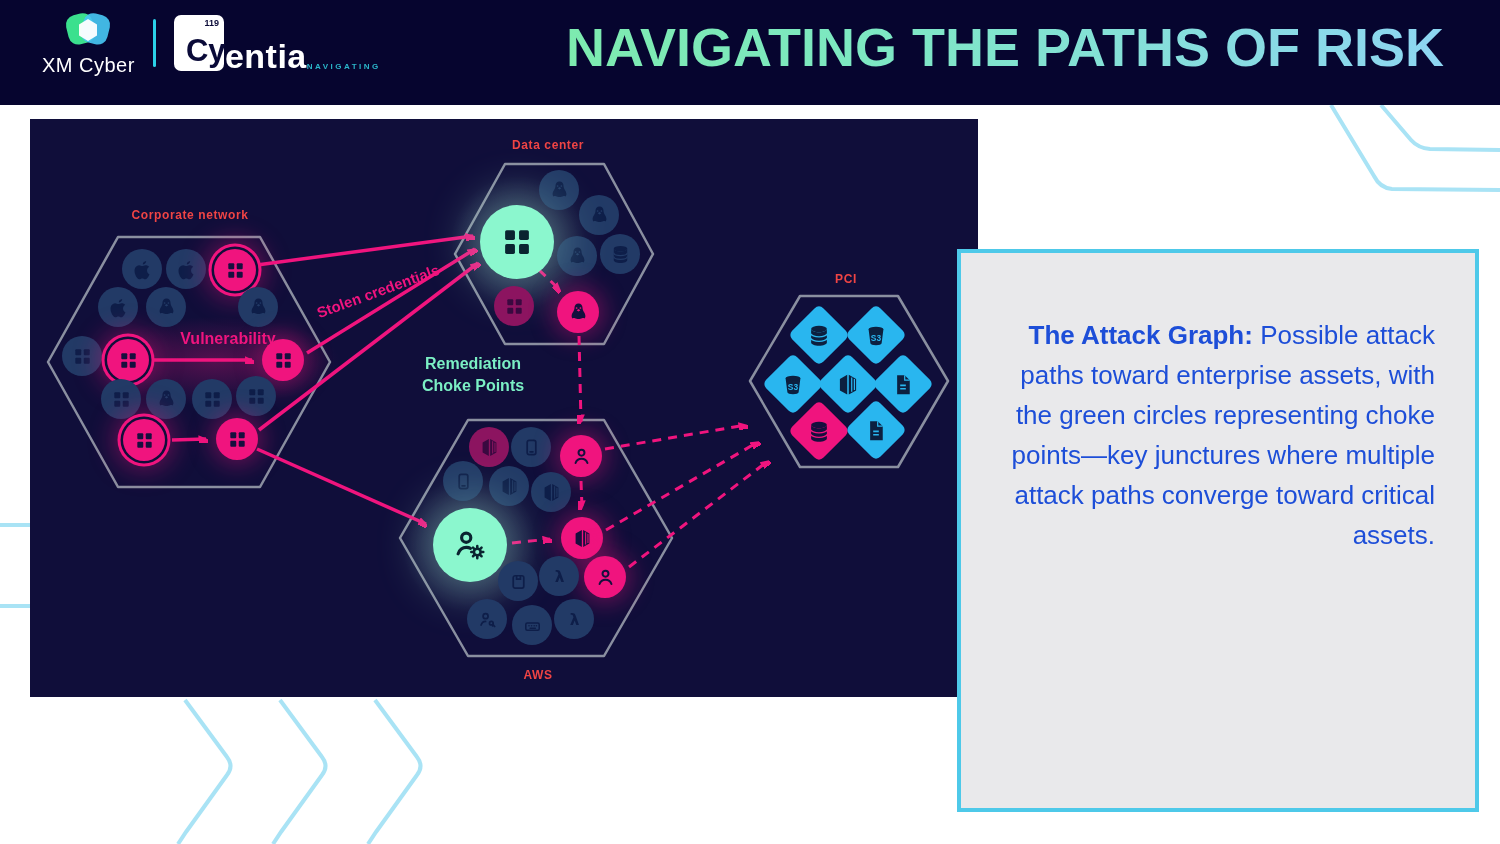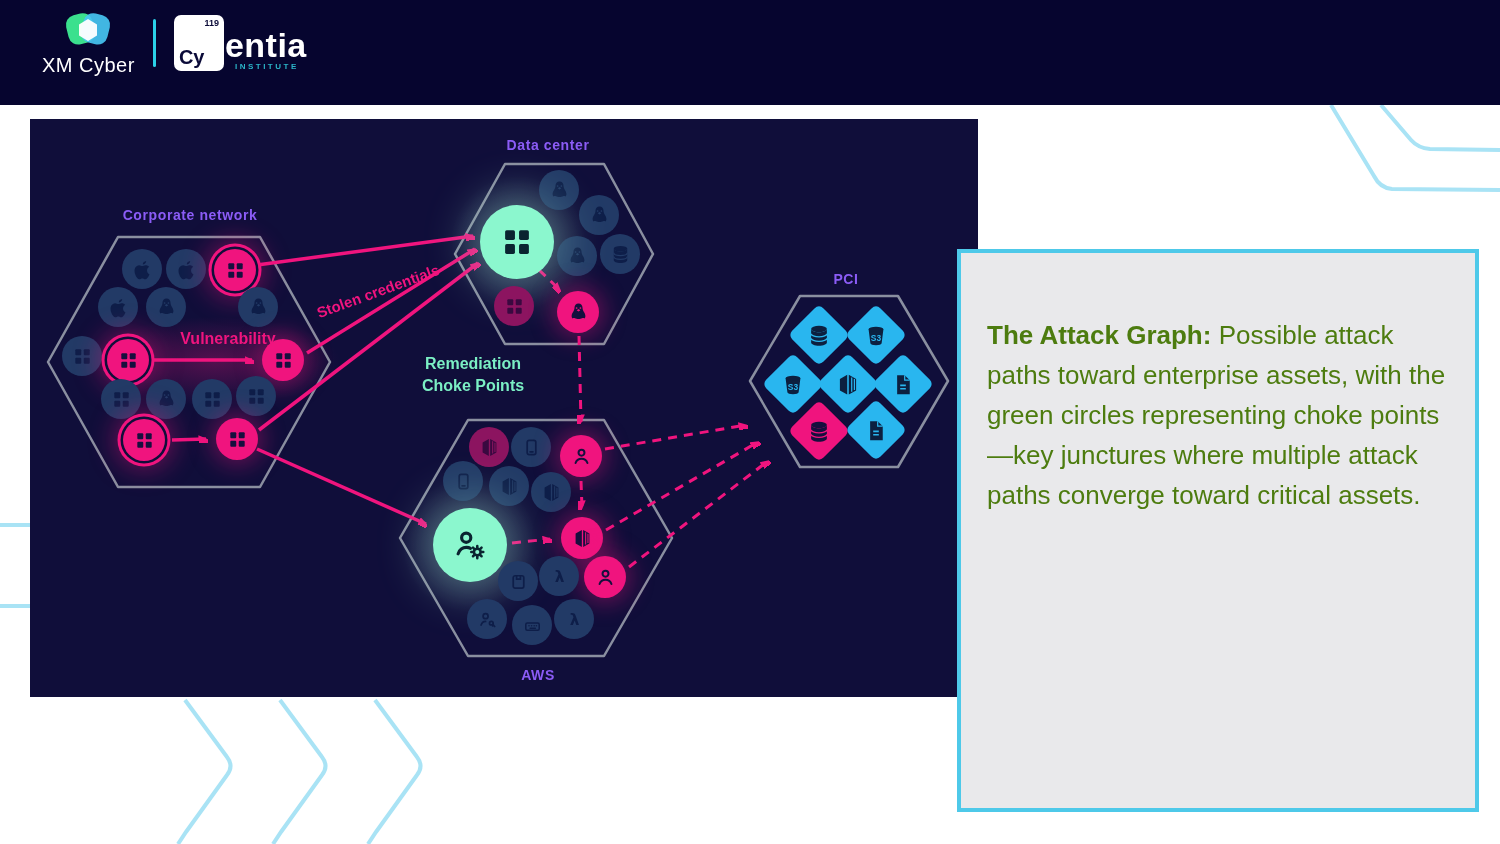--- a/index.html
+++ b/index.html
@@ -6,23 +6,23 @@
   #stage{position:relative;width:1500px;height:844px;overflow:hidden;background:#ffffff;
          font-family:"Liberation Sans",sans-serif;}
   
   #header{position:absolute;left:0;top:0;width:1500px;height:105px;background:#06052F;}
   #brand{position:absolute;left:42px;top:8px;display:flex;align-items:center;gap:18px;}
   #xm{display:flex;flex-direction:column;align-items:center;}
   #xm-label{color:#ffffff;font-size:20px;font-weight:500;letter-spacing:.5px;margin-top:-2px;}
   #brand-divider{width:3px;height:48px;background:#2BD1E8;border-radius:2px;}
   #cyentia{display:flex;align-items:flex-end;gap:3px;}
   #cy-box{position:relative;width:50px;height:56px;background:#ffffff;border-radius:7px;}
-  #cy-el{position:absolute;left:5px;bottom:2px;color:#0A0A38;font-size:20px;font-weight:bold;}
+  #cy-el{position:absolute;left:12px;bottom:2px;color:#0A0A38;font-size:31px;font-weight:bold;}
   #cy-num{position:absolute;right:5px;top:3px;color:#0A0A38;font-size:9px;font-weight:bold;}
-  #cy-rest{display:flex;flex-direction:column;align-items:center;}
+  #cy-rest{display:flex;flex-direction:row;align-items:flex-end;}
   #cy-entia{color:#ffffff;font-size:34px;font-weight:bold;line-height:30px;letter-spacing:.5px;margin-left:-2px;}
   #cy-inst{color:#2BB5C9;font-size:8px;font-weight:bold;letter-spacing:2.5px;margin-top:2px;}
   #title{position:absolute;left:520px;right:10px;top:16px;text-align:center;
          font-size:54px;font-weight:800;letter-spacing:0px;
          background:linear-gradient(90deg,#7DEBAC 0%,#7DE8C2 35%,#8FD4F6 100%);
          -webkit-background-clip:text;background-clip:text;color:transparent;}
   
   #decor{position:absolute;left:0;top:0;width:1500px;height:844px;pointer-events:none;}
   
   #diagram{position:absolute;left:30px;top:119px;width:948px;height:578px;background:#100E3A;}
@@ -43,36 +43,36 @@
   .node.ringed{width:42px;height:42px;background:#F0147E;color:#160F3E;--nb:#F0147E;
      box-shadow:0 0 0 2.5px #100E3A,0 0 0 5.5px #F0147E,0 0 26px 9px rgba(240,20,126,.40);}
   .node.faded{width:40px;height:40px;background:#8C1460;color:#3A0940;--nb:#8C1460;}
   .node.choke{width:74px;height:74px;background:#8BF7CE;color:#0A2430;--nb:#8BF7CE;
      box-shadow:0 0 46px 12px rgba(170,255,225,.30);}
   .node.diamond{width:44px;height:44px;border-radius:6px;transform:rotate(45deg);}
   .node.diamond .ic{transform:rotate(-45deg);display:flex;}
   .node.diamond.cyan{background:#29B6EF;color:#0C2040;--nb:#29B6EF;}
   .node.diamond.dpink{background:#F0147E;color:#160F3E;--nb:#F0147E;}
   
-  .clabel{position:absolute;transform:translate(-50%,-50%);color:#8b5cf6;font-size:14px;
+  .clabel{position:absolute;transform:translate(-50%,-50%);color:#ef4444;font-size:12px;
      font-weight:bold;letter-spacing:.6px;white-space:nowrap;}
   #lbl-vuln{position:absolute;left:166px;top:220px;transform:translate(-50%,-50%);
      color:#F0147E;font-size:16px;font-weight:bold;white-space:nowrap;margin-left:32px;}
   #lbl-stolen{position:absolute;left:348px;top:172px;transform:translate(-50%,-50%) rotate(-20deg);
      color:#F0147E;font-size:15px;font-weight:bold;white-space:nowrap;}
   #lbl-remed{position:absolute;left:443px;top:256px;transform:translate(-50%,-50%);
      color:#7BEFC4;font-size:16px;font-weight:bold;text-align:center;line-height:22px;white-space:nowrap;}
   
   .edge-solid{stroke:#F0147E;stroke-width:3.5;fill:none;}
   .edge-dashed{stroke:#F0147E;stroke-width:3;fill:none;stroke-dasharray:9 7;}
   .hex{fill:none;stroke:#8A8FA0;stroke-width:2.5;stroke-linejoin:round;}
   
   #textpanel{position:absolute;left:957px;top:249px;width:522px;height:563px;box-sizing:border-box;
      background:#E9E9EB;border:4px solid #4EC9E9;}
-  #textpanel .inner{padding:62px 26px 0 26px;color:#4d7c0f;font-size:26px;line-height:40px;text-align:left;}
+  #textpanel .inner{padding:62px 40px 0 26px;color:#1d4ed8;font-size:26px;line-height:40px;text-align:right;}
   #p1{margin:0 0 40px 0;}
   #p1 b{font-weight:bold;}
   #p2{margin:0;font-weight:bold;}
 </style>
 </head>
 <body>
 <div id="stage">
 
   <svg id="decor">
     <path d="M1331,105 L1374,176 Q1380,188 1392,189 L1500,190" fill="none" stroke="#A9E3F5" stroke-width="4"></path>
@@ -97,24 +97,25 @@
         <div id="xm-label">XM Cyber</div>
       </div>
       <div id="brand-divider"></div>
       <div id="cyentia">
         <div id="cy-box">
           <span id="cy-el">Cy</span>
           <span id="cy-num">119</span>
         </div>
         <div id="cy-rest">
           <span id="cy-entia">entia</span>
-          <span id="cy-inst">INSTITUTE</span>
+          <span id="cy-inst">NAVIGATING</span>
         </div>
       </div>
     </div>
+    <div id="title">NAVIGATING THE PATHS OF RISK</div>
   </div>
 
   <div id="diagram">
     <div id="glow-vuln" class="glow"></div>
     <div id="glow-dc" class="glow"></div>
     <div id="glow-aws" class="glow"></div>
     <svg id="hex-svg">
         <polygon points="18,243 88,118 230,118 300,243 230,368 88,368" class="hex"></polygon>
         <polygon points="425,135 475,45 574,45 623,135 574,225 475,225" class="hex"></polygon>
         <polygon points="370,419 438,301 574,301 642,419 574,537 438,537" class="hex"></polygon>

